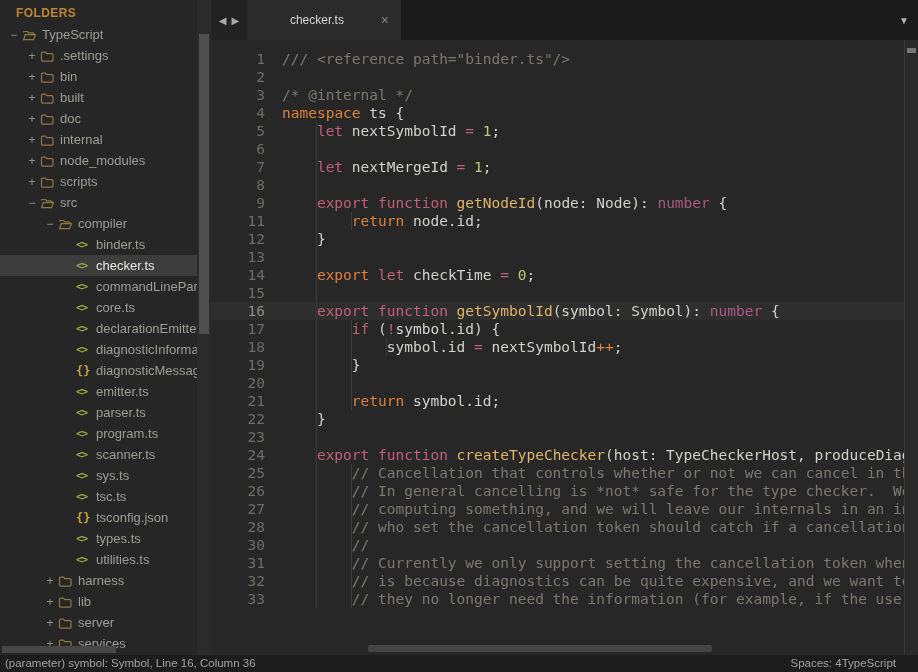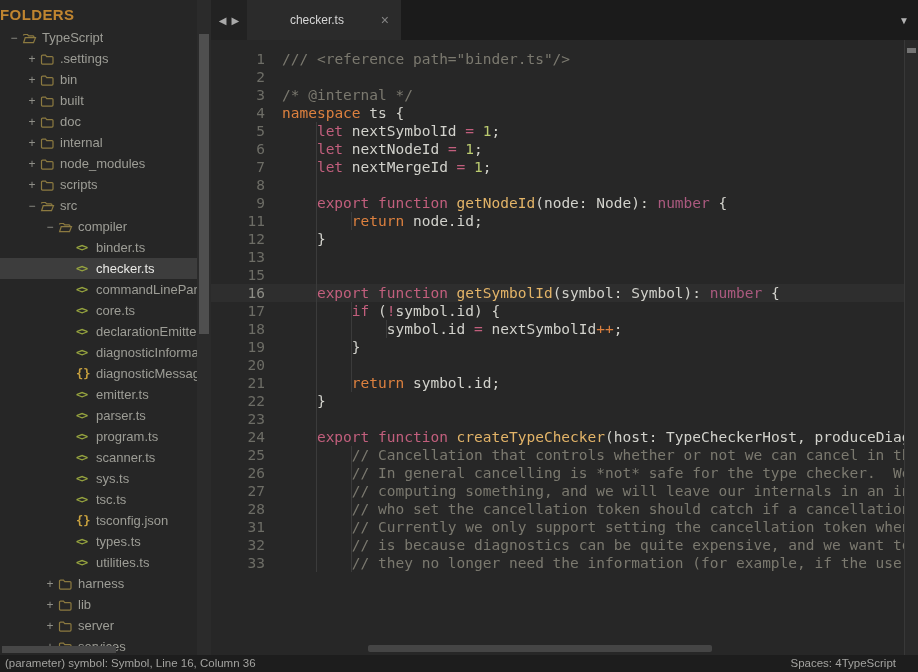--- a/index.html
+++ b/index.html
@@ -2,22 +2,22 @@
 <html style="--editor_bg: #272727; --sidebar_bg: #262626; --tabbar_bg: #1b1b1b; --tab_active_bg: #2b2b2b; --status_bg: #1d1d1d; --selection_row_bg: #3d3d3d; --current_line_bg: #2e2e2e; --text_plain: #d2d2cc; --text_dim: #9d9d96; --line_number: #6d6d66; --comment: #7b796f; --keyword_pink: #c25f7d; --keyword_orange: #dd813f; --function_yellow: #e3b468; --number_green: #bccc70; --type_mauve: #ab5a7f; --folders_header: #c08530; --folder_icon: #8c7a40; --ts_icon: #97a53f; --json_icon: #c9a23f; --scroll_thumb: #4f4f4f; --guide: #3b3b3b;"><head>
 <meta charset="utf-8">
 <style>
   html,body{margin:0;padding:0;background:#272727;}
   .screen{position:relative;width:918px;height:672px;overflow:hidden;
           font-family:"Liberation Sans",sans-serif;background:var(--editor_bg);}
 
   
   .sidebar{position:absolute;left:0;top:0;width:197px;bottom:17px;overflow:hidden;
            background:var(--sidebar_bg);}
-  .sb-header{color:var(--folders_header);font-size:15px;font-weight:bold;
-             padding:6px 0 4px 0;letter-spacing:.4px;}
+  .sb-header{color:var(--folders_header);font-size:12px;font-weight:bold;
+             padding:6px 0 4px 16px;letter-spacing:.4px;}
   .row{display:flex;align-items:center;height:21px;white-space:nowrap;
        font-size:13px;color:var(--text_dim);width:197px;box-sizing:border-box;}
   .row.sel{background:var(--selection_row_bg);}
   .row.sel .lbl{color:#e9e9e6;}
   .marker{width:16px;color:#8f8f88;font-size:12px;text-align:center;flex:none;}
   .ticon{width:20px;flex:none;display:flex;align-items:center;justify-content:flex-start;}
   .ticon.ts{color:var(--ts_icon);font-family:"DejaVu Sans Mono",monospace;font-size:11px;font-weight:bold;letter-spacing:-1px;}
   .ticon.json{color:var(--json_icon);font-family:"DejaVu Sans Mono",monospace;font-size:12px;font-weight:bold;}
   .lbl{overflow:hidden;}
 
@@ -303,41 +303,43 @@
       </div>
       <span class="tab-overflow">▼</span>
     </div>
 
     <div class="codewrap">
         <div class="cl"><span class="ln">1</span><span class="ind" style="width: 0ch;"></span><span class="ct"><span class="tk-c">/// &lt;reference path="binder.ts"/&gt;</span></span></div>
         <div class="cl"><span class="ln">2</span><span class="ind" style="width: 0ch;"></span><span class="ct"></span></div>
         <div class="cl"><span class="ln">3</span><span class="ind" style="width: 0ch;"></span><span class="ct"><span class="tk-c">/* @internal */</span></span></div>
         <div class="cl"><span class="ln">4</span><span class="ind" style="width: 0ch;"></span><span class="ct"><span class="tk-s">namespace</span><span class="tk-p"> ts {</span></span></div>
         <div class="cl"><span class="ln">5</span><span class="ind" style="width: 4ch;"></span><span class="ct"><span class="tk-k">let</span><span class="tk-p"> nextSymbolId </span><span class="tk-k">=</span><span class="tk-p"> </span><span class="tk-n">1</span><span class="tk-p">;</span></span></div>
-        <div class="cl"><span class="ln">6</span><span class="ind" style="width: 4ch;"></span><span class="ct"><span class="tk-k">let</span><span class="tk-p"> nextNodeId </span><span class="tk-k">=</span><span class="tk-p"> </span><span class="tk-n">1</span><span class="tk-p">;</span></span></div>
+        <div class="cl"><span class="ln">6</span><span class="ind" style="width: 4ch;"></span></div>
         <div class="cl"><span class="ln">7</span><span class="ind" style="width: 4ch;"></span><span class="ct"><span class="tk-k">let</span><span class="tk-p"> nextMergeId </span><span class="tk-k">=</span><span class="tk-p"> </span><span class="tk-n">1</span><span class="tk-p">;</span></span></div>
         <div class="cl"><span class="ln">8</span><span class="ind" style="width: 4ch;"></span><span class="ct"></span></div>
         <div class="cl"><span class="ln">9</span><span class="ind" style="width: 4ch;"></span><span class="ct"><span class="tk-k">export</span><span class="tk-p"> </span><span class="tk-k">function</span><span class="tk-p"> </span><span class="tk-f">getNodeId</span><span class="tk-p">(node: Node): </span><span class="tk-t">number</span><span class="tk-p"> {</span></span></div>
         <div class="cl"><span class="ln">11</span><span class="ind" style="width: 8ch;"></span><span class="ct"><span class="tk-s">return</span><span class="tk-p"> node.id;</span></span></div>
         <div class="cl"><span class="ln">12</span><span class="ind" style="width: 4ch;"></span><span class="ct"><span class="tk-p">}</span></span></div>
         <div class="cl"><span class="ln">13</span><span class="ind" style="width: 4ch;"></span><span class="ct"></span></div>
+        <div class="cl"><span class="ln">14</span><span class="ind" style="width: 4ch;"></span><span class="ct"><span class="tk-s">export</span><span class="tk-p"> </span><span class="tk-k">let</span><span class="tk-p"> checkTime </span><span class="tk-k">=</span><span class="tk-p"> </span><span class="tk-n">0</span><span class="tk-p">;</span></span></div>
         <div class="cl"><span class="ln">15</span><span class="ind" style="width: 4ch;"></span><span class="ct"></span></div>
         <div class="cl cur"><span class="ln">16</span><span class="ind" style="width: 4ch;"></span><span class="ct"><span class="tk-k">export</span><span class="tk-p"> </span><span class="tk-k">function</span><span class="tk-p"> </span><span class="tk-f">getSymbolId</span><span class="tk-p">(symbol: Symbol): </span><span class="tk-t">number</span><span class="tk-p"> {</span></span></div>
         <div class="cl"><span class="ln">17</span><span class="ind" style="width: 8ch;"></span><span class="ct"><span class="tk-k">if</span><span class="tk-p"> (</span><span class="tk-k">!</span><span class="tk-p">symbol.id) {</span></span></div>
         <div class="cl"><span class="ln">18</span><span class="ind" style="width: 12ch;"></span><span class="ct"><span class="tk-p">symbol.id </span><span class="tk-k">=</span><span class="tk-p"> nextSymbolId</span><span class="tk-s">++</span><span class="tk-p">;</span></span></div>
         <div class="cl"><span class="ln">19</span><span class="ind" style="width: 8ch;"></span><span class="ct"><span class="tk-p">}</span></span></div>
         <div class="cl"><span class="ln">20</span><span class="ind" style="width: 8ch;"></span><span class="ct"></span></div>
         <div class="cl"><span class="ln">21</span><span class="ind" style="width: 8ch;"></span><span class="ct"><span class="tk-s">return</span><span class="tk-p"> symbol.id;</span></span></div>
         <div class="cl"><span class="ln">22</span><span class="ind" style="width: 4ch;"></span><span class="ct"><span class="tk-p">}</span></span></div>
         <div class="cl"><span class="ln">23</span><span class="ind" style="width: 4ch;"></span><span class="ct"></span></div>
         <div class="cl"><span class="ln">24</span><span class="ind" style="width: 4ch;"></span><span class="ct"><span class="tk-k">export</span><span class="tk-p"> </span><span class="tk-k">function</span><span class="tk-p"> </span><span class="tk-f">createTypeChecker</span><span class="tk-p">(host: TypeCheckerHost, produceDiagnos</span></span></div>
         <div class="cl"><span class="ln">25</span><span class="ind" style="width: 8ch;"></span><span class="ct"><span class="tk-c">// Cancellation that controls whether or not we can cancel in the m</span></span></div>
         <div class="cl"><span class="ln">26</span><span class="ind" style="width: 8ch;"></span><span class="ct"><span class="tk-c">// In general cancelling is *not* safe for the type checker.  We mi</span></span></div>
         <div class="cl"><span class="ln">27</span><span class="ind" style="width: 8ch;"></span><span class="ct"><span class="tk-c">// computing something, and we will leave our internals in an incon</span></span></div>
         <div class="cl"><span class="ln">28</span><span class="ind" style="width: 8ch;"></span><span class="ct"><span class="tk-c">// who set the cancellation token should catch if a cancellation ex</span></span></div>
+        <div class="cl"><span class="ln">30</span><span class="ind" style="width: 8ch;"></span><span class="ct"><span class="tk-c">//</span></span></div>
         <div class="cl"><span class="ln">31</span><span class="ind" style="width: 8ch;"></span><span class="ct"><span class="tk-c">// Currently we only support setting the cancellation token when ge</span></span></div>
         <div class="cl"><span class="ln">32</span><span class="ind" style="width: 8ch;"></span><span class="ct"><span class="tk-c">// is because diagnostics can be quite expensive, and we want to al</span></span></div>
         <div class="cl"><span class="ln">33</span><span class="ind" style="width: 8ch;"></span><span class="ct"><span class="tk-c">// they no longer need the information (for example, if the user st</span></span></div>
       </div>
 
     <div class="ed-vtrack">
       <div class="ed-vthumb"></div>
     </div>
     <div class="ed-hthumb"></div>
   </div>

